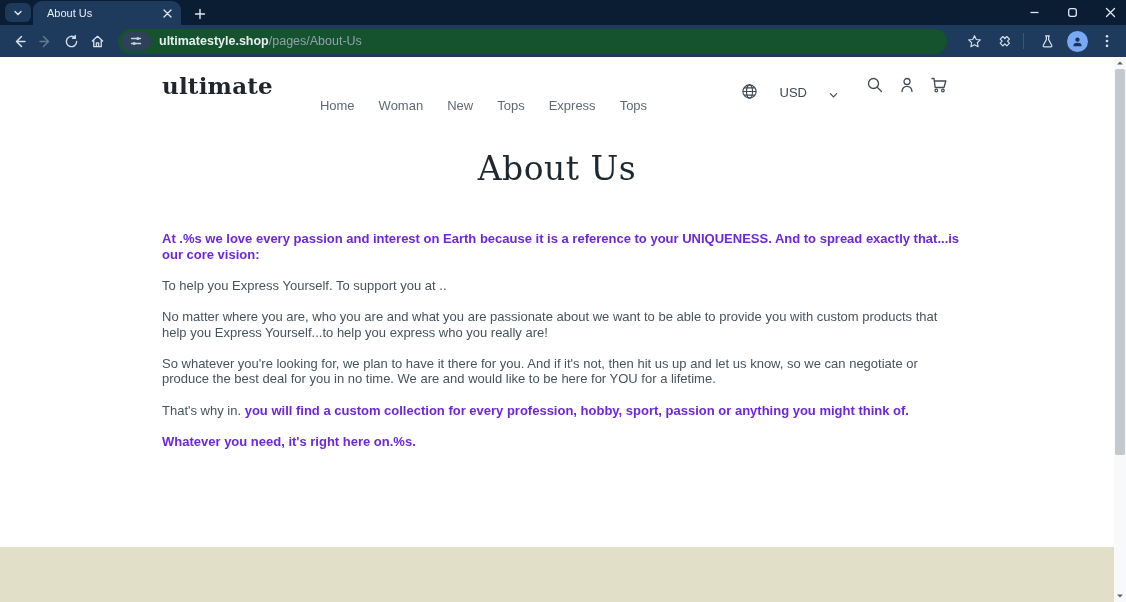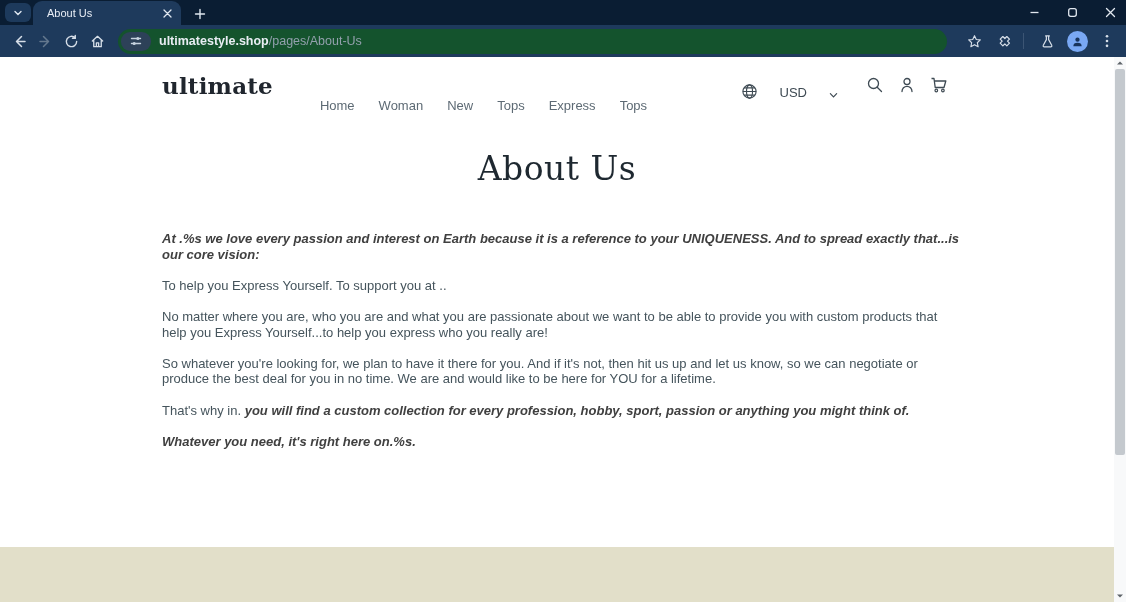--- a/index.html
+++ b/index.html
@@ -57,21 +57,21 @@
   .hicon { width:30px; height:30px; display:flex; align-items:center; justify-content:center; color:#3e4a53; cursor:pointer; margin-left:2px; }
 
   .page-title {
     margin:36px 0 0 0; text-align:center;
     font-family:"DejaVu Serif","Liberation Serif",serif; font-weight:400;
     font-size:33px; color:#1e2830; letter-spacing:0.5px;
   }
 
   .content { width:800px; margin:43px 0 0 162px; font-size:13px; line-height:15.6px; color:#45545c; }
   .content p { margin:0 0 15.6px 0; }
-  .content .bold { font-weight:bold; color:#404040;font-style:italic; }
+  .content .bold { font-weight:bold; color:#6d28d9; }
 
   .site-footer { position:absolute; left:0; bottom:0; width:1114px; height:55px; background:#e2dfc9; }
 
   
   .scrollbar { position:absolute; right:0; top:57px; width:12px; height:545px; background:#f8f9fa; }
   .sb-arrow { position:absolute; left:0; width:12px; height:12px; display:flex; align-items:center; justify-content:center; color:#5d6368; }
   .sb-arrow.up { top:0; }
   .sb-arrow.down { bottom:0; }
   .sb-thumb { position:absolute; left:1px; top:12px; width:10px; height:386px; background:#c4c9ce; border-radius:2px; }
 

